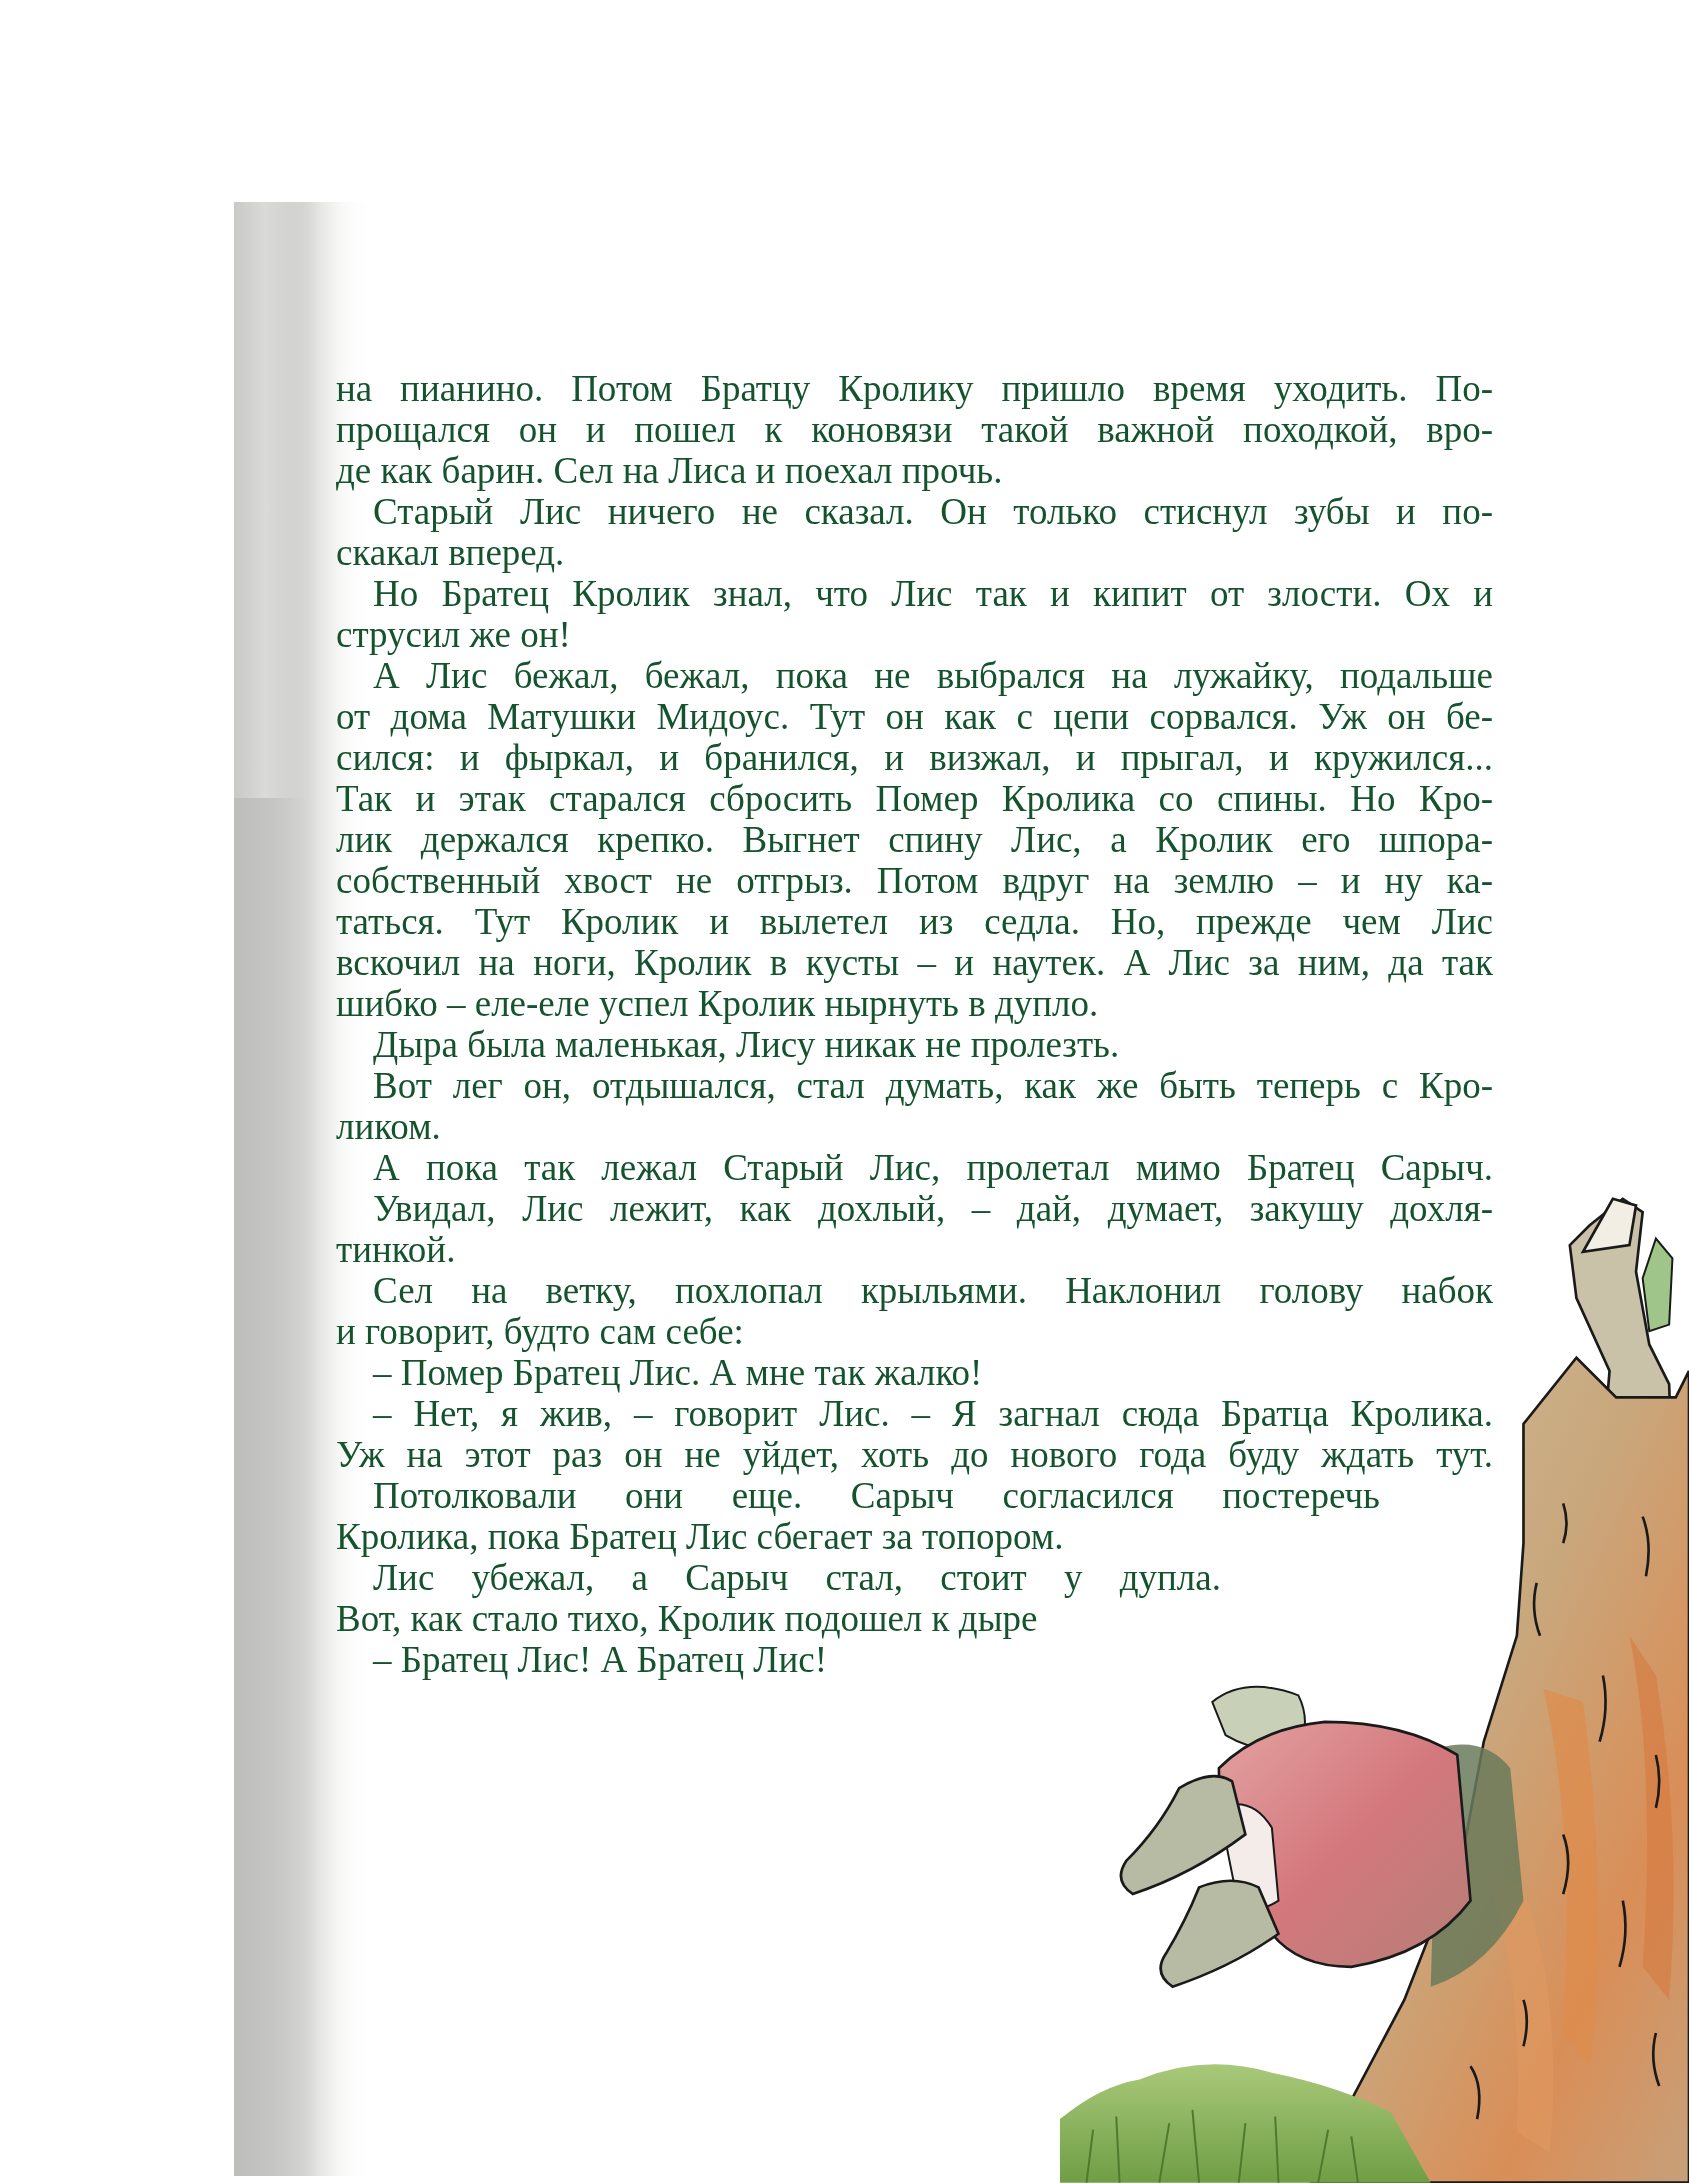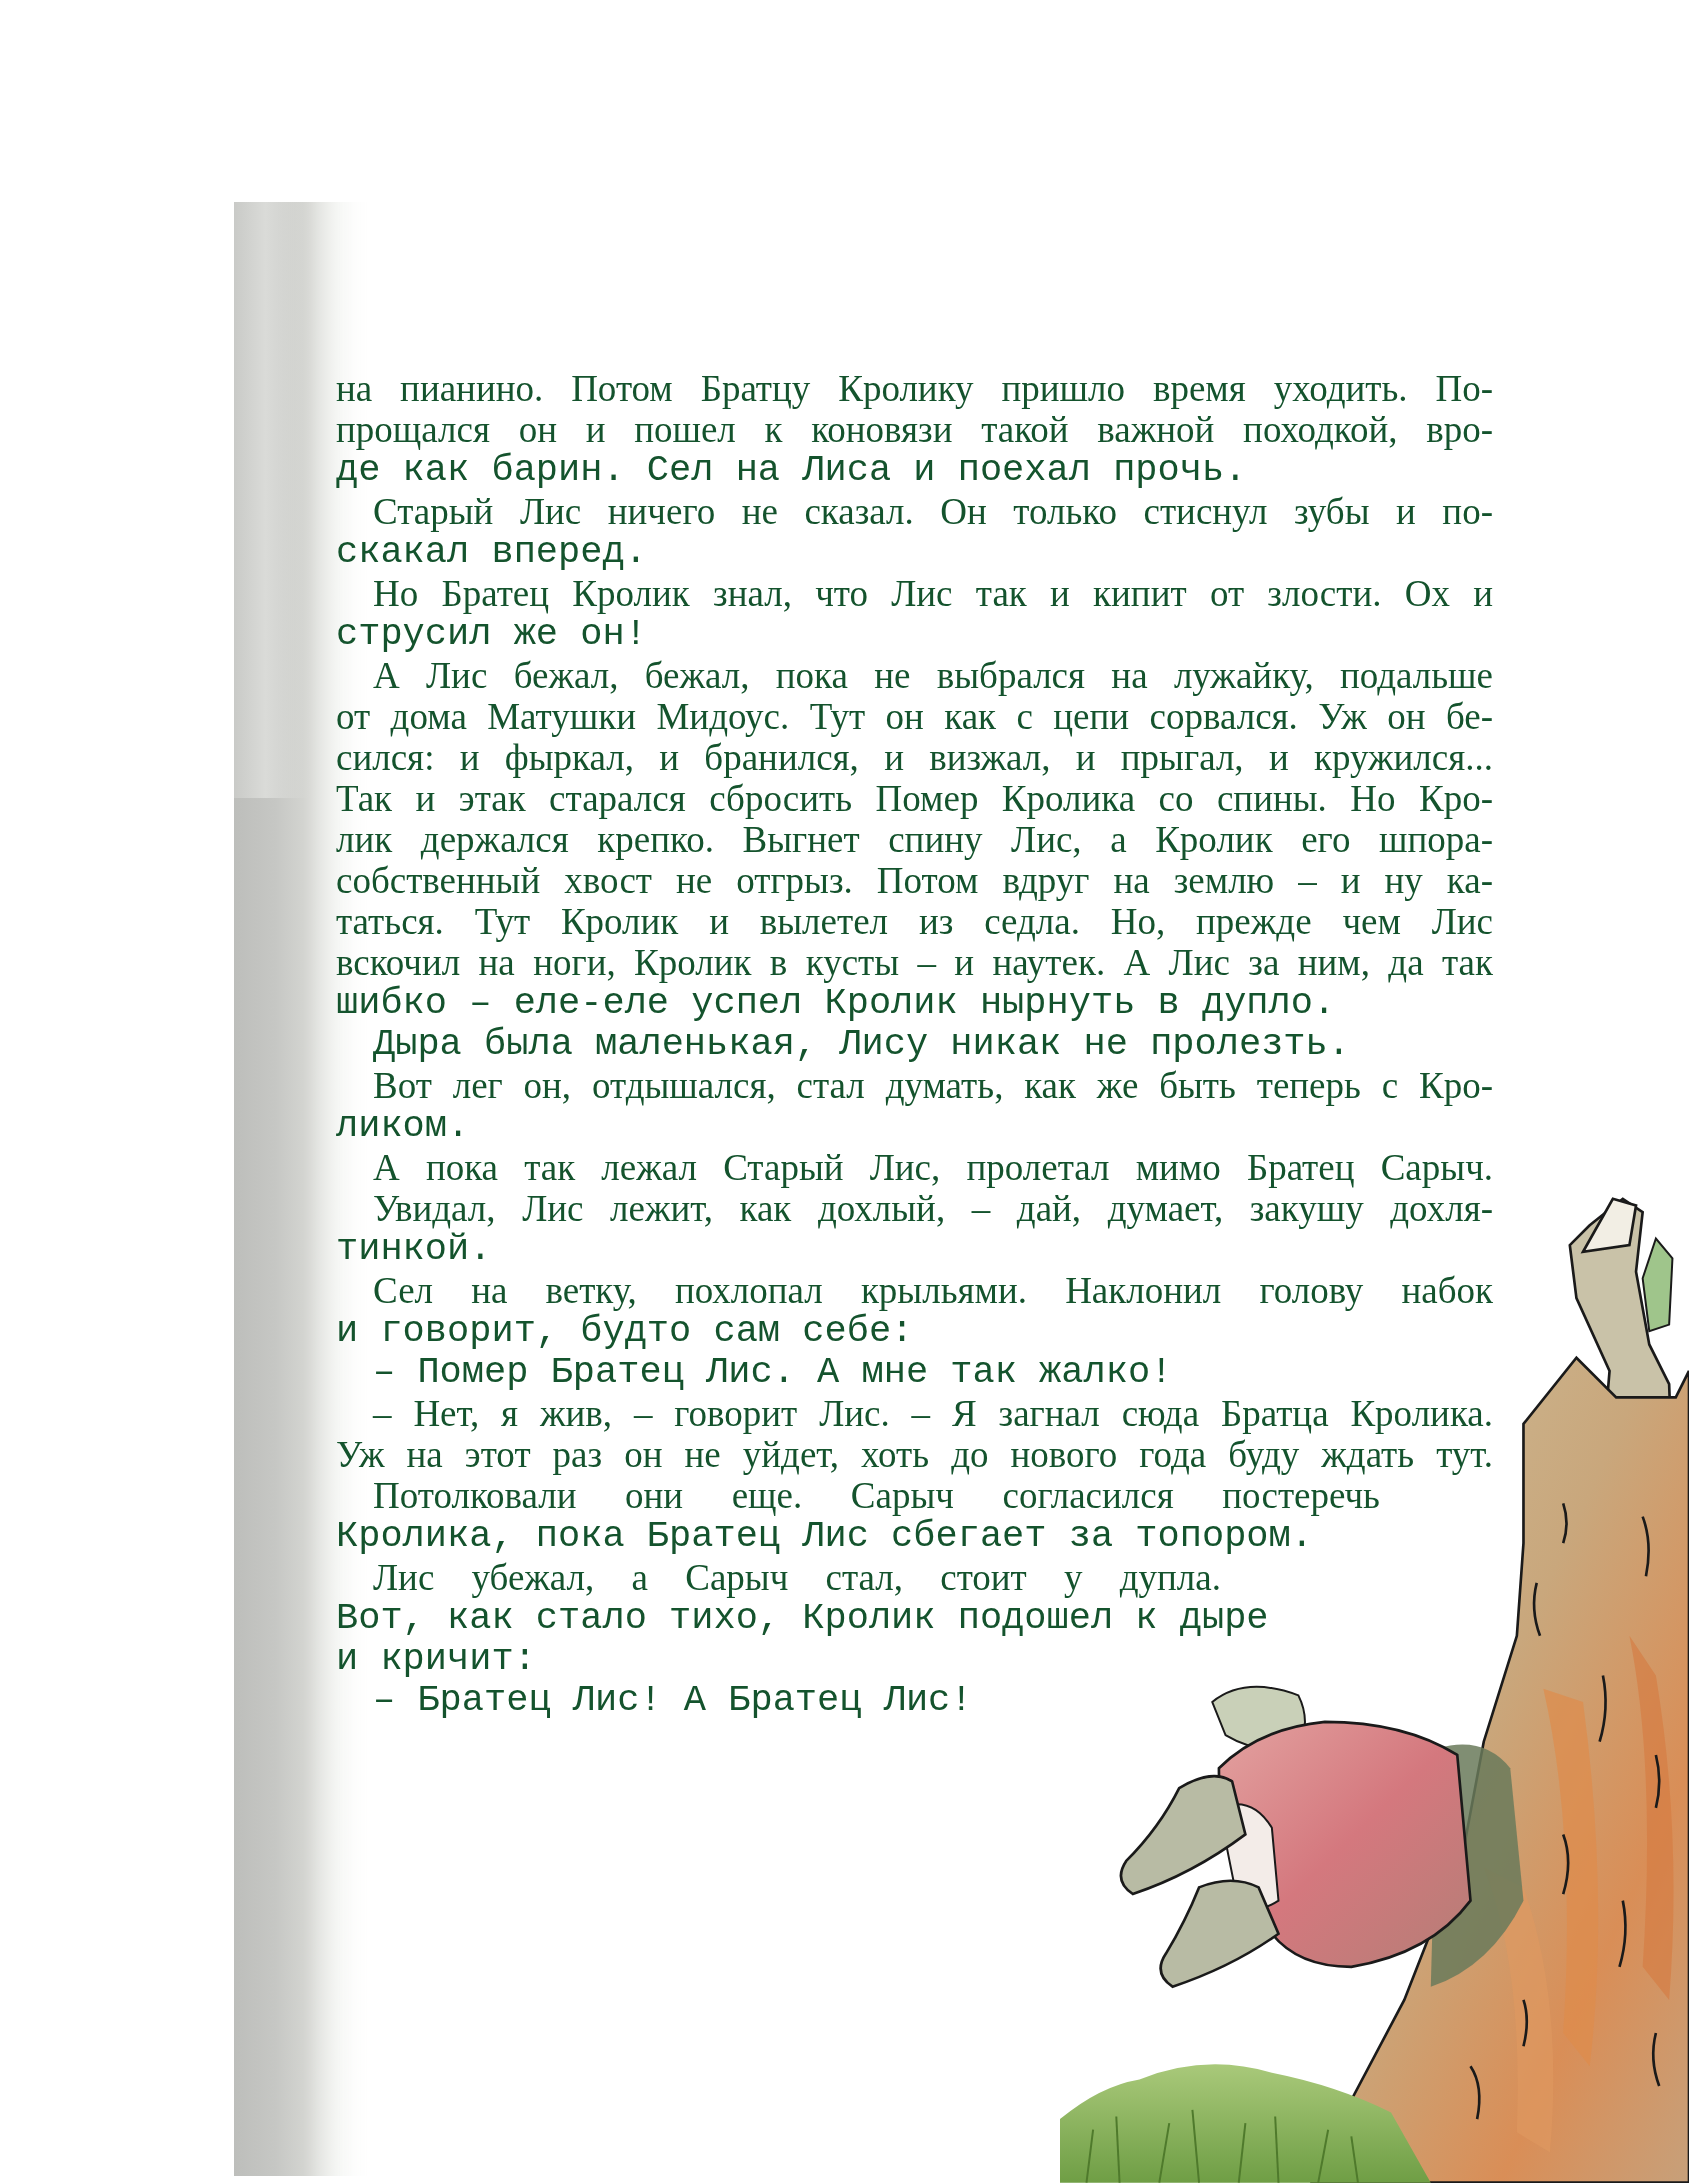--- a/index.html
+++ b/index.html
@@ -19,21 +19,21 @@
   .edge-strip-top {
     position:absolute; left:234px; top:202px; width:79px; height:596px;
     background: linear-gradient(90deg, #c9cac7 0%, #dadbd8 40%, rgba(255,255,255,0) 100%);
   }
   .text-block {
     position:absolute; left:336px; top:368px; width:1157px;
     font-size:37px; line-height:41px; color:#14532d;
     letter-spacing:0px;
   }
   .line { display:block; white-space:nowrap; height:41px; text-align:justify; text-align-last:justify; }
-  .line.last { text-align-last:left;font-family:Liberation Mono, monospace; }
+  .line.last { text-align-last:left; }
   .line.indent { padding-left:37px; }
   .illustration { position:absolute; left:1060px; top:1172px; width:629px; height:1011px; }
 </style>
 </head>
 <body>
 
 <div class="page">
   <div class="edge-strip"></div>
   <div class="edge-strip-top"></div>
 
@@ -62,21 +62,20 @@
       <span class="line last">тинкой.</span>
       <span class="line indent">Сел на ветку, похлопал крыльями. Наклонил голову набок</span>
       <span class="line last">и говорит, будто сам себе:</span>
       <span class="line indent last">– Помер Братец Лис. А мне так жалко!</span>
       <span class="line indent">– Нет, я жив, – говорит Лис. – Я загнал сюда Братца Кролика.</span>
       <span class="line">Уж на этот раз он не уйдет, хоть до нового года буду ждать тут.</span>
       <span class="line indent" style="width: 1007px;">Потолковали они еще. Сарыч согласился постеречь</span>
       <span class="line last">Кролика, пока Братец Лис сбегает за топором.</span>
       <span class="line indent" style="width: 848px; font-family: Liberation Serif, serif;">Лис убежал, а Сарыч стал, стоит у дупла.</span>
       <span class="line last">Вот, как стало тихо, Кролик подошел к дыре</span>
-      <span class="line last">и кричит:</span>
       <span class="line indent last">– Братец Лис! А Братец Лис!</span>
     </div>
 
   <svg class="illustration" viewBox="0 0 950 1526" xmlns="http://www.w3.org/2000/svg">
     <defs>
       <linearGradient id="trunkGrad" x1="0" y1="0" x2="1" y2="1">
         <stop offset="0" stop-color="#cdbf9c"></stop>
         <stop offset="0.45" stop-color="#c9a77c"></stop>
         <stop offset="0.75" stop-color="#d98e57"></stop>
         <stop offset="1" stop-color="#c7a07a"></stop>

